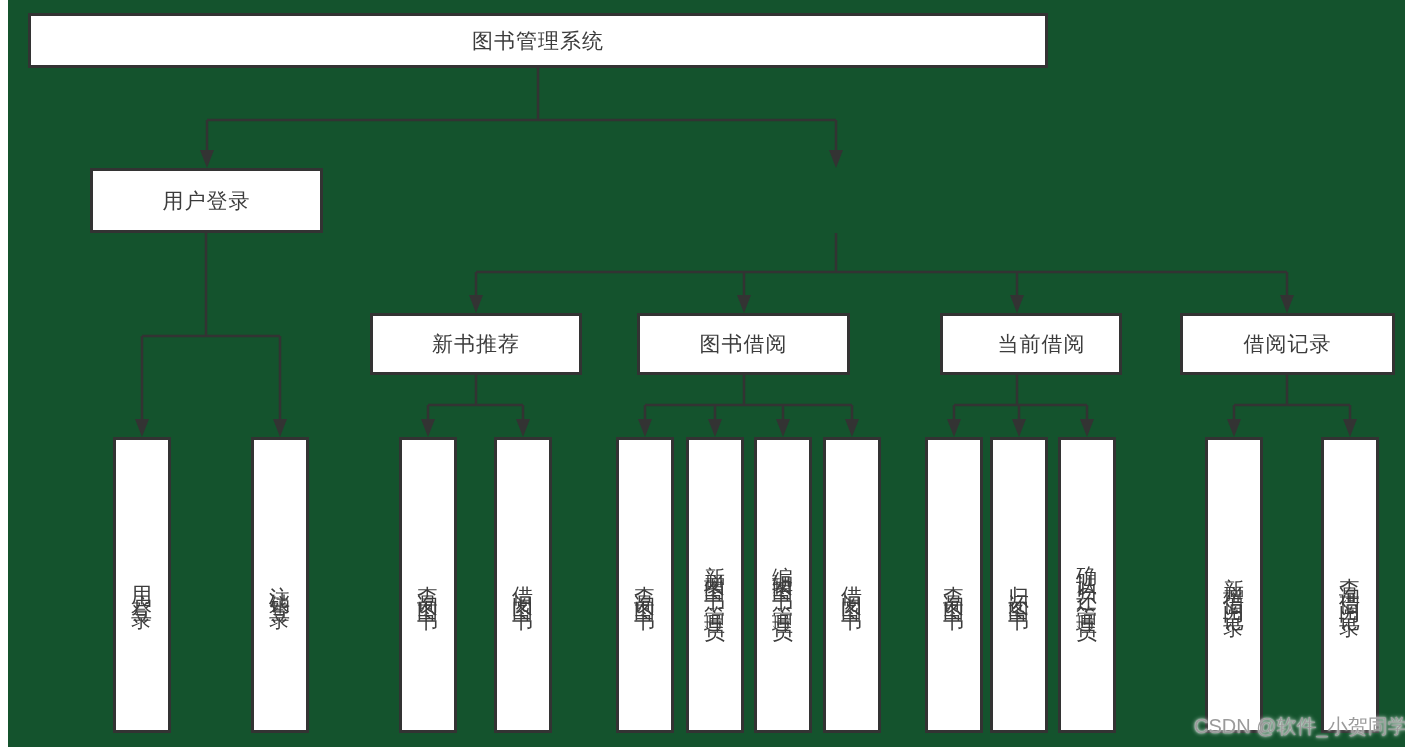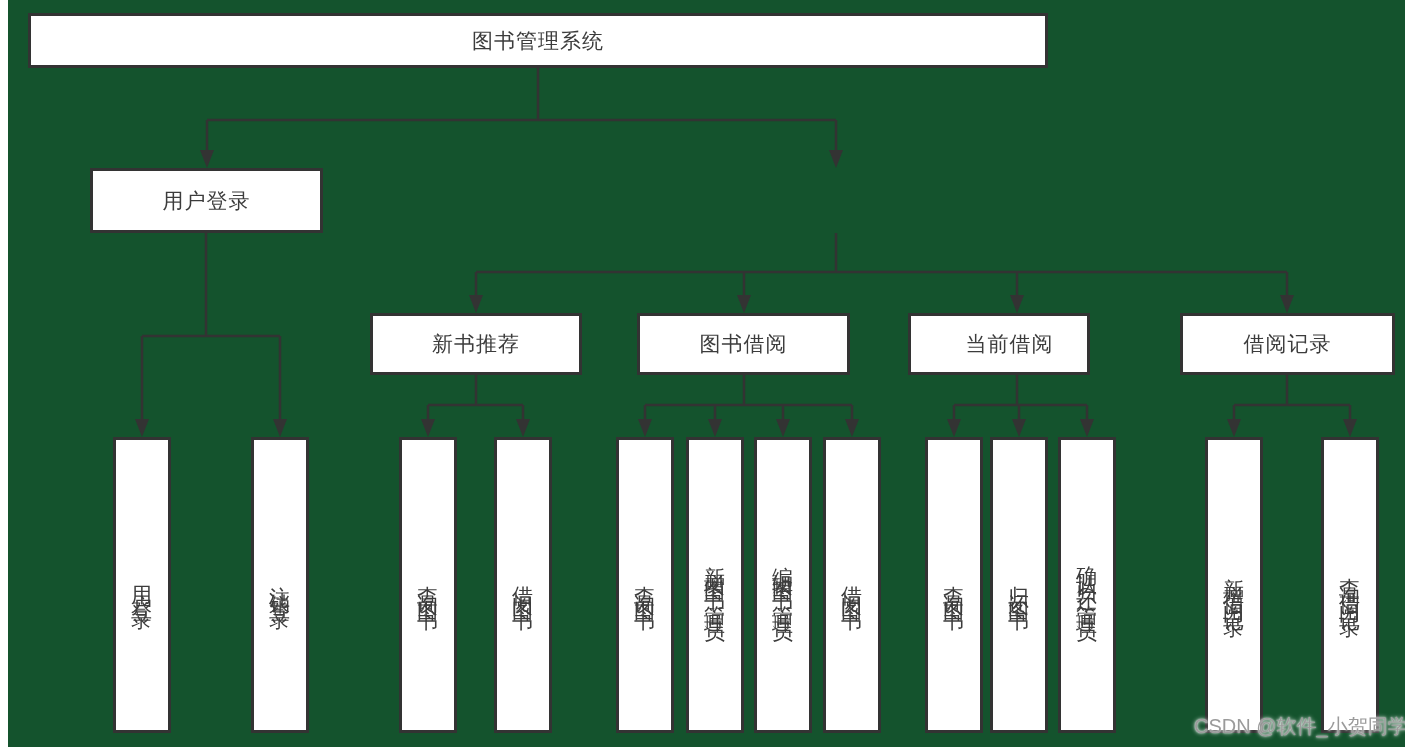--- a/index.html
+++ b/index.html
@@ -120,21 +120,21 @@
   <div class="box lvl2" style="left:82px;">
     <span class="hlabel">用户登录</span>
   </div>
 
   <div class="box lvl3" style="left:629px;width:213px;">
     <span class="hlabel">图书借阅</span>
   </div>
   <div class="box lvl3" style="left:362px;width:212px;">
     <span class="hlabel">新书推荐</span>
   </div>
-  <div class="box lvl3" style="left:900px;width:182px;padding-left:21px;">
+  <div class="box lvl3" style="left:932px;width:182px;padding-left:21px;">
     <span class="hlabel">当前借阅</span>
   </div>
   <div class="box lvl3" style="left:1172px;width:215px;">
     <span class="hlabel">借阅记录</span>
   </div>
 
   <div class="box lvl4" style="left:105px;">
     <span class="vtext">用户登录</span>
   </div>
   <div class="box lvl4" style="left:243px;">

